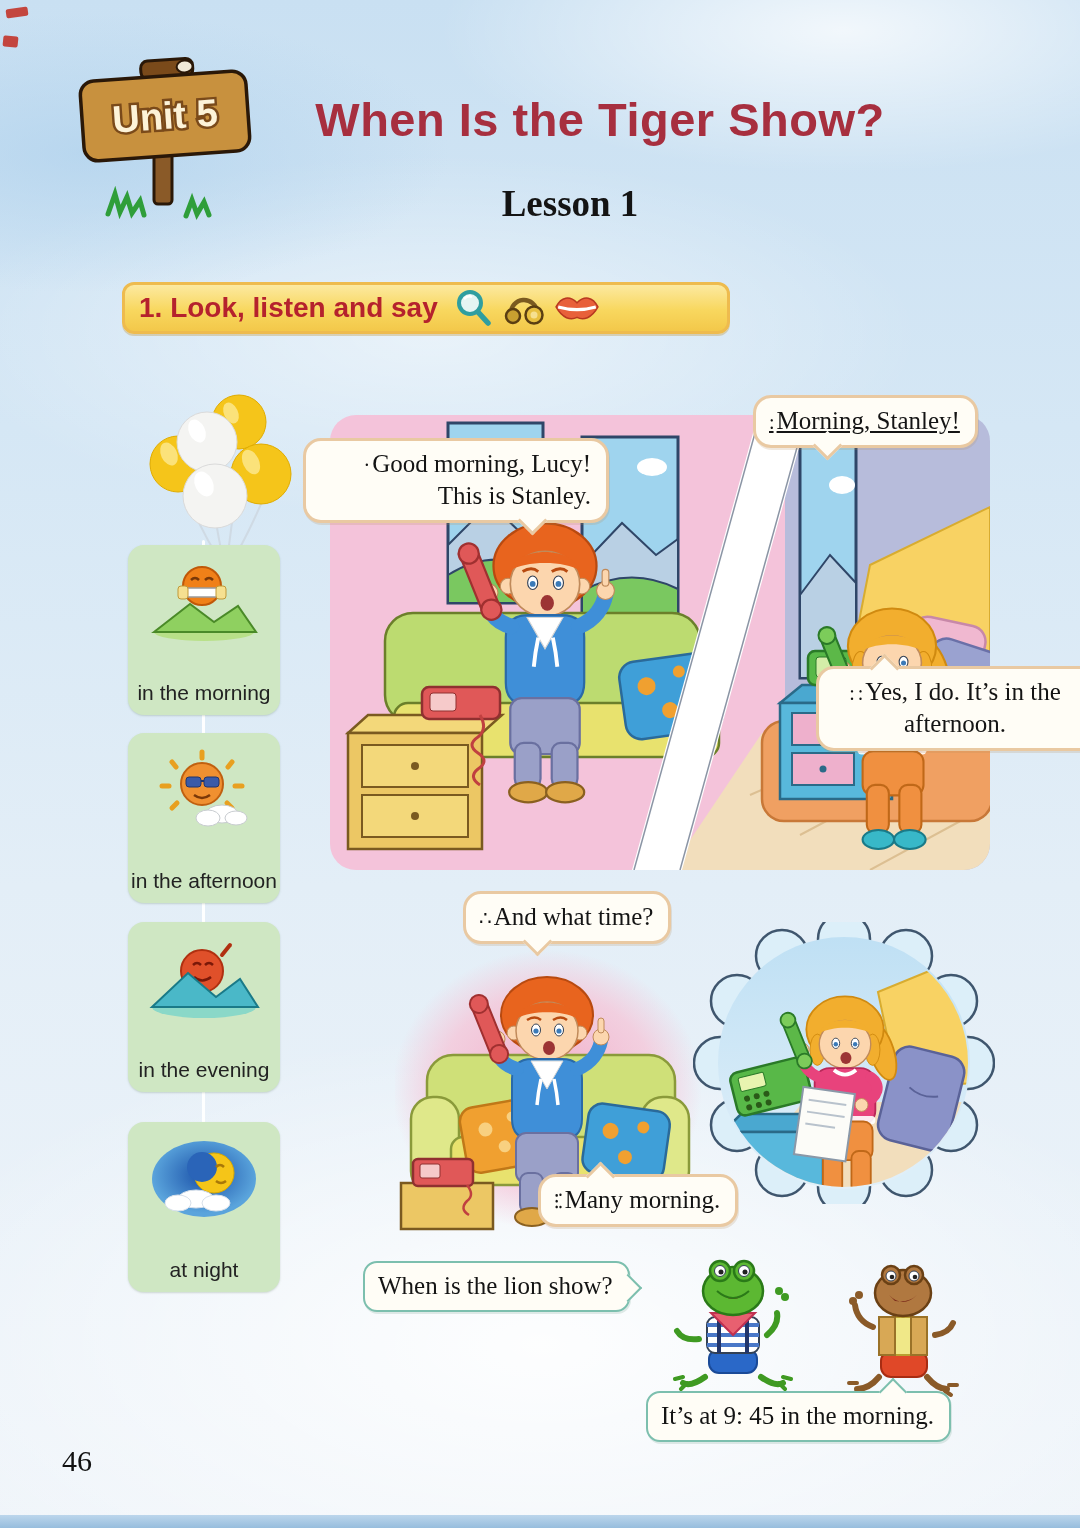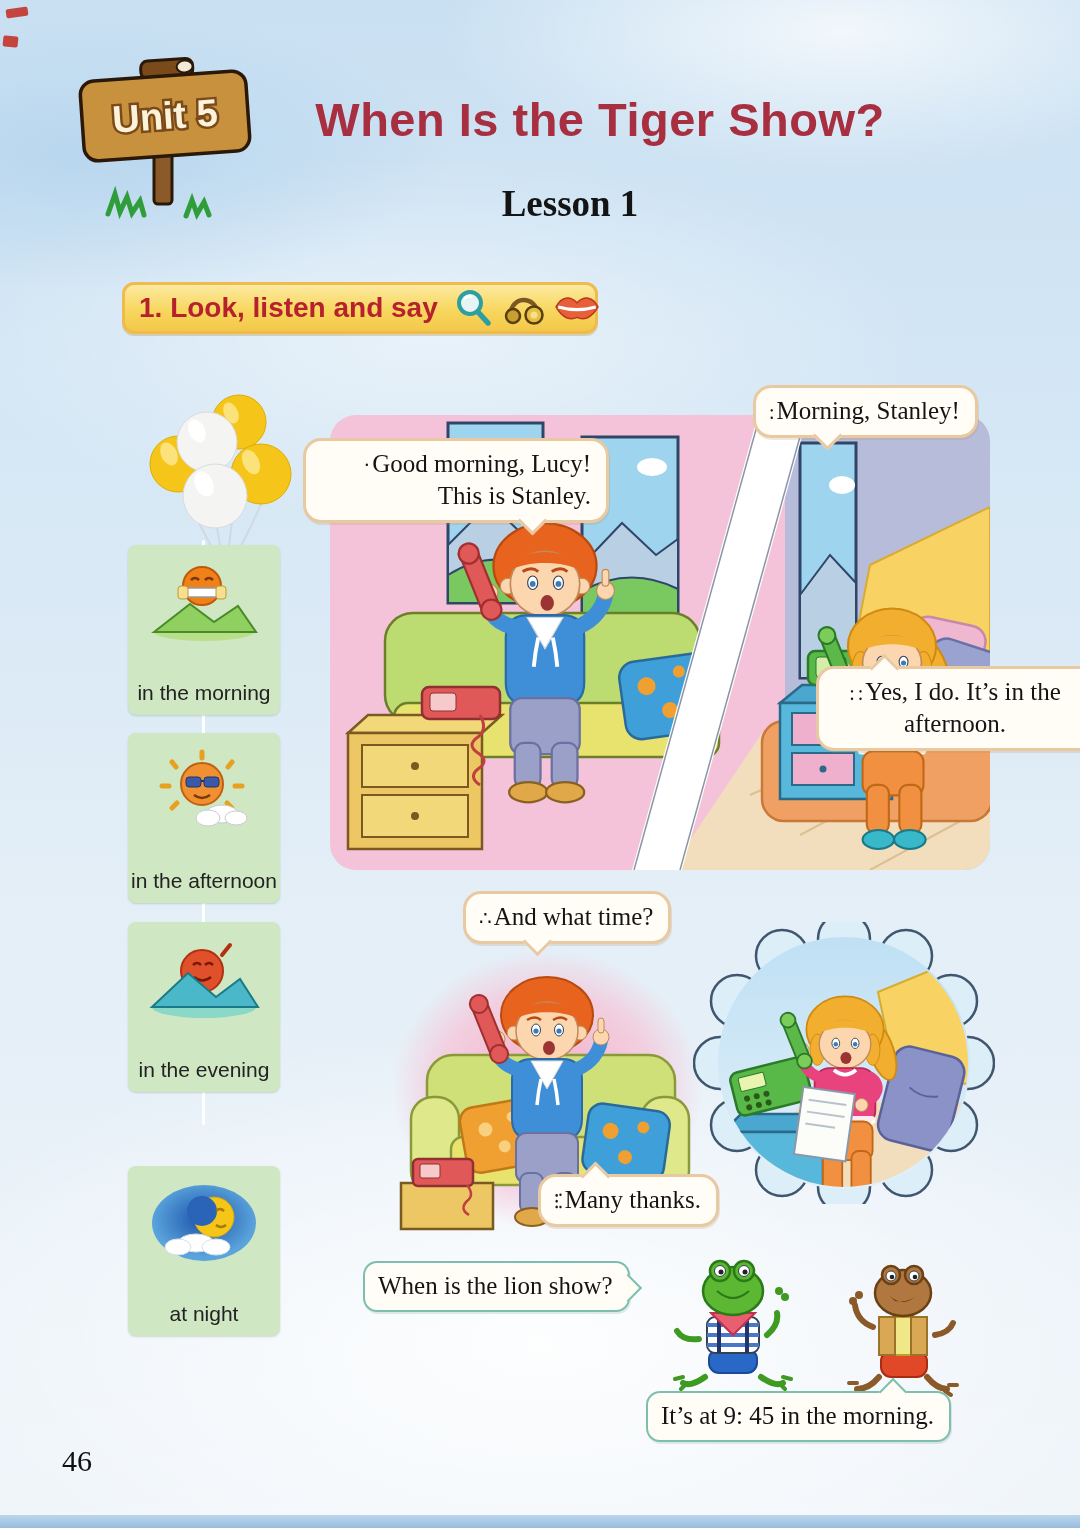--- a/index.html
+++ b/index.html
@@ -13,28 +13,28 @@
       radial-gradient(900px 420px at 50% 88%, rgba(255,255,255,.9), rgba(255,255,255,0) 75%),
       linear-gradient(180deg,#c9e0f2 0%,#d5e7f5 28%,#e3eef7 58%,#f0f5fa 100%);
   }
   .abs{position:absolute;}
   
   #title{left:225px;top:92px;width:750px;text-align:center;
     font-size:47px;font-weight:700;letter-spacing:.5px;color:#a72f3f;}
   #lesson{left:220px;top:182px;width:700px;text-align:center;
     font-size:37px;font-weight:700;color:#141414;font-family:Liberation Serif, serif;}
   
-  #banner{left:122px;top:282px;width:476px;height:52px;border-radius:12px;
+  #banner{left:122px;top:282px;width:608px;height:52px;border-radius:12px;
     background:linear-gradient(180deg,#fce9a0 0%,#f8d75e 55%,#f3c84a 100%);
     border:3px solid #eebb4e;box-shadow:0 2px 0 rgba(190,150,60,.35);
     display:flex;align-items:center;padding:0 14px;box-sizing:border-box;gap:10px;}
   #banner .h{font-size:28px;font-weight:700;color:#b5222d;white-space:nowrap;margin-right:6px;}
   .bicon{flex:0 0 auto;display:block;}
   
-  .tcard{left:128px;width:152px;height:170px;border-radius:8px;background:#cfe7c3;
+  .tcard{left:128px;width:152px;height:170px;border-radius:16px;background:#cfe7c3;
     box-shadow:0 1px 2px rgba(90,120,90,.25);display:flex;flex-direction:column;
     align-items:center;justify-content:flex-end;padding-bottom:10px;box-sizing:border-box;}
   .tcard svg{position:absolute;top:8px;left:16px;}
   .tlabel{font-size:21px;color:#222;}
   #tline{left:202px;top:540px;width:3px;height:585px;background:rgba(255,255,255,.95);border-radius:2px;}
   
   .bubble{position:absolute;background:#fffdf6;border:3px solid #e9c9a2;border-radius:18px;
     padding:7px 15px 8px 13px;font-family:"Liberation Serif",serif;font-size:25px;color:#141414;
     line-height:1.28;box-shadow:1px 2px 0 rgba(180,140,90,.2);z-index:30;}
   .bubble .marker{font-size:20px;letter-spacing:-1px;margin-right:3px;color:#141414;}
@@ -226,21 +226,21 @@
       <circle cx="58" cy="34" r="21" fill="#e0502a" stroke="#b03010" stroke-width="2"></circle>
       <path d="M49,28 q4,-4 8,0 M61,28 q4,-4 8,0" stroke="#7a1808" stroke-width="2.5" fill="none"></path>
       <path d="M50,40 q8,7 17,0" stroke="#7a1808" stroke-width="2.5" fill="none"></path>
       <line x1="78" y1="18" x2="86" y2="8" stroke="#b03010" stroke-width="4" stroke-linecap="round"></line>
       <ellipse cx="60" cy="70" rx="52" ry="11" fill="#8ad8c8"></ellipse>
       <polygon points="8,70 44,36 72,60 96,42 114,70" fill="#4ab8c8" stroke="#1a7a88" stroke-width="2"></polygon>
     </svg>
     <span class="tlabel">in the evening</span>
   </div>
 
-  <div class="abs tcard" style="top:1122px;margin-top:44px;">
+  <div class="abs tcard" style="top:1122px;">
     <svg width="120" height="100" viewBox="0 0 120 86">
       <defs>
           <radialGradient id="ngrad" cx="50%" cy="45%">
             <stop offset="0%" stop-color="#1a50a8"></stop>
             <stop offset="100%" stop-color="#5aa4dc"></stop>
           </radialGradient>
         </defs>
       <ellipse cx="60" cy="42" rx="52" ry="38" fill="url(#ngrad)"></ellipse>
       <circle cx="70" cy="36" r="20" fill="#f5c518" stroke="#d8a800"></circle>
       <circle cx="58" cy="30" r="15" fill="#2a64b8"></circle>
@@ -473,36 +473,36 @@
       <path d="M-14,-32 Q0,-18 14,-32 Q6,-24 -8,-26 Z" fill="#7a2a1a"></path>
       <path d="M42,64 l6,4 M46,58 l8,0" stroke="#8a5a28" stroke-width="4" stroke-linecap="round"></path>
       <path d="M-42,62 l-6,4 M-46,56 l-8,0" stroke="#8a5a28" stroke-width="4" stroke-linecap="round"></path>
     </g>
   </svg>
 
   <div class="bubble tb" style="left:303px;top:438px;width:272px;text-align:right;--tx:72%;">
     <span class="marker">·</span><span>Good morning, Lucy! This is Stanley.</span>
   </div>
 
-  <div class="bubble tb nowrap" style="left:753px;top:385px;--tx:28%;">
+  <div class="bubble tb nowrap" style="left:753px;top:395px;text-decoration:underline;--tx:28%;">
     <span class="marker">:</span><span>Morning, Stanley!</span>
   </div>
 
   <div class="bubble tt" style="left:816px;top:666px;width:246px;text-align:center;--tx:20%;">
     <span class="marker">: :</span><span>Yes, I do. It’s in the afternoon.</span>
   </div>
 
 
   <div class="bubble tb nowrap" style="left:463px;top:891px;--tx:30%;">
     <span class="marker">∴</span><span>And what time?</span>
   </div>
 
 
   <div class="bubble tt nowrap" style="left:538px;top:1174px;--tx:25%;">
-    <span class="marker">⁝⁚</span><span>Many thanks.</span>
+    <span class="marker">⁝⁚</span><span>Many morning.</span>
   </div>
 
   <div class="bubble teal tr nowrap" style="left:363px;top:1261px;">
     <span>When is the lion show?</span>
   </div>
 
   <div class="bubble teal tt nowrap" style="left:646px;top:1391px;--tx:78%;">
     <span>It’s at 9: 45 in the morning.</span>
   </div>
 

